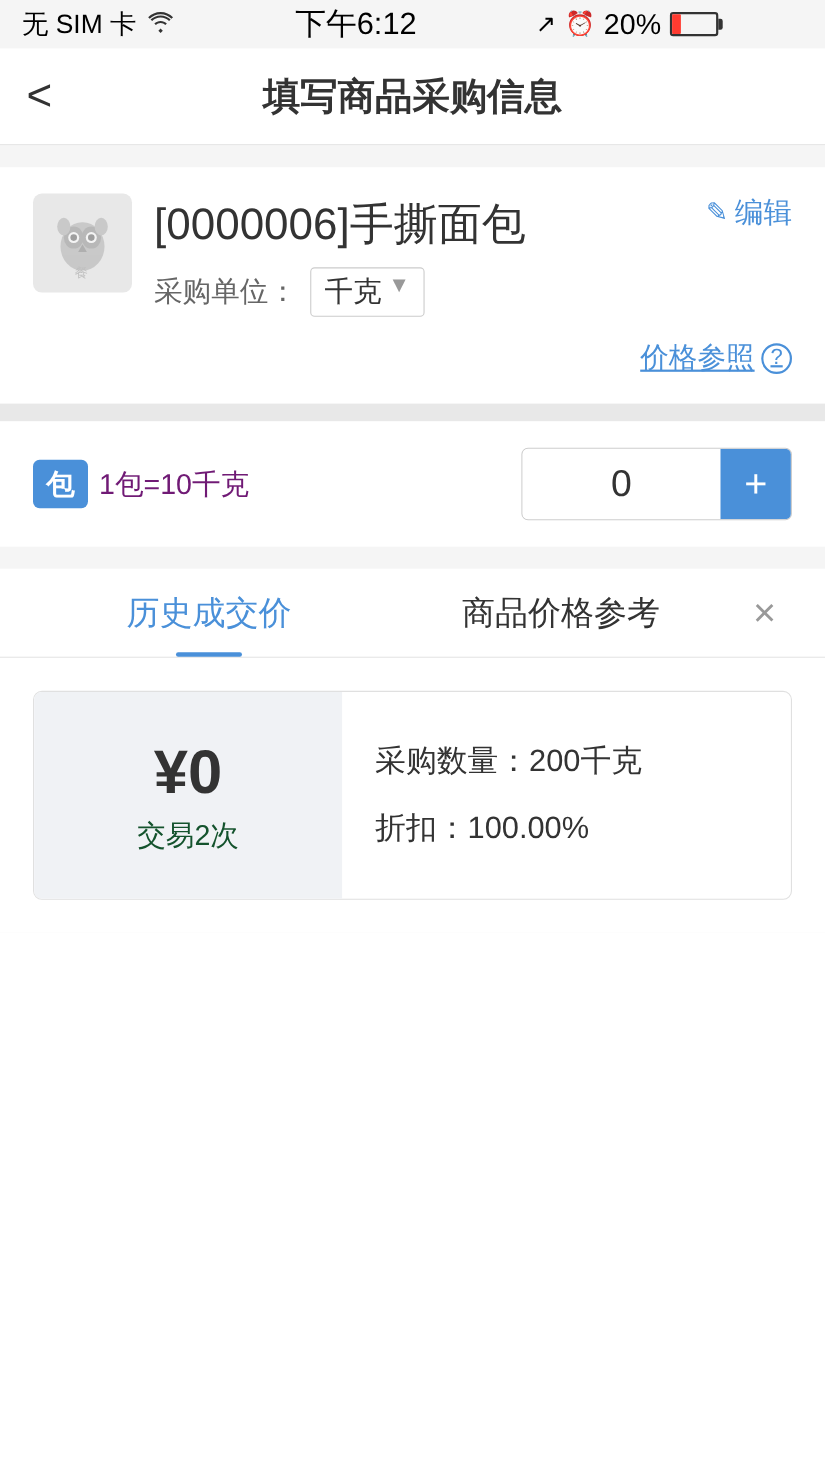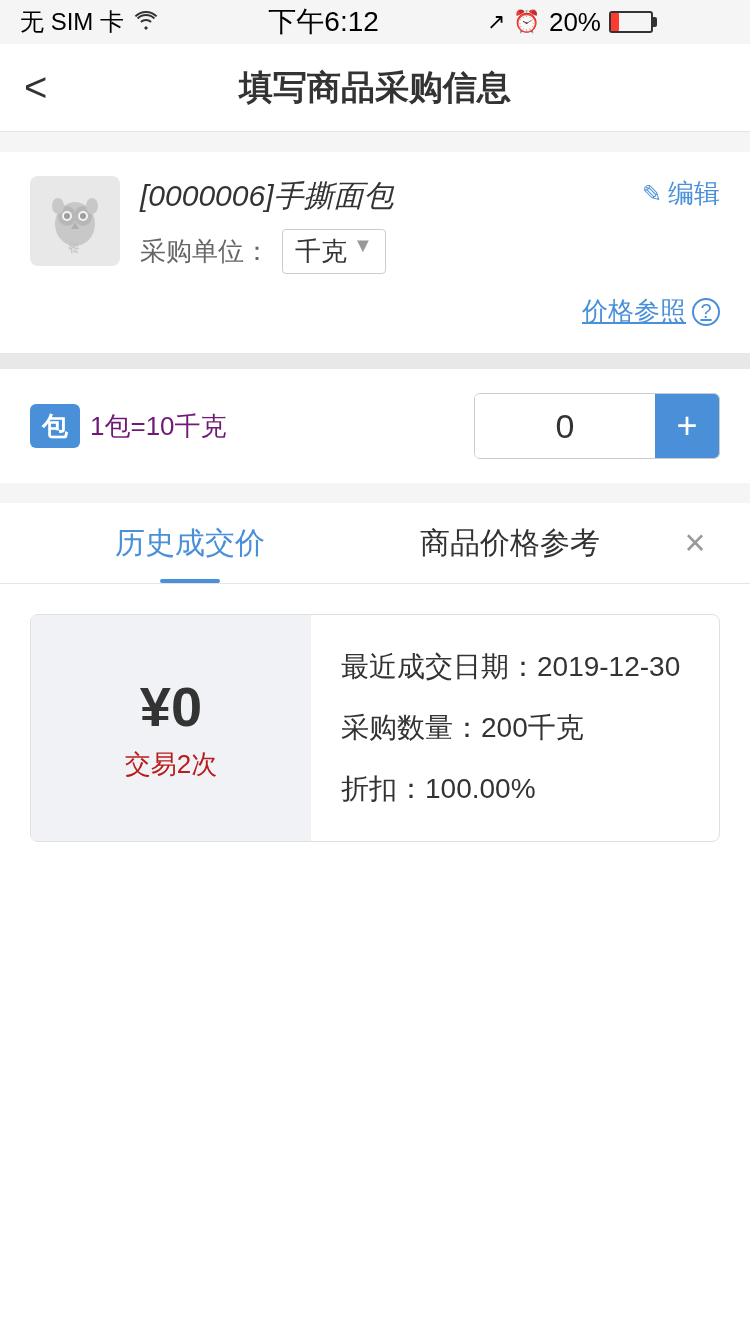--- a/index.html
+++ b/index.html
@@ -122,25 +122,24 @@
     }
     .owl-icon {
       width: 70px;
       height: 70px;
       opacity: 0.5;
     }
     .product-info {
       flex: 1;
     }
     .product-name {
-      font-size: 30px;
+      font-size: 40px;
       font-weight: 500;
       color: #333;
       margin-bottom: 12px;
-      font-style: italic;
     }
     .product-unit-row {
       display: flex;
       align-items: center;
       gap: 12px;
       margin-top: 8px;
     }
     .unit-label {
       font-size: 26px;
       color: #666;
@@ -323,21 +322,21 @@
       justify-content: center;
       padding: 40px 20px;
     }
     .transaction-price {
       font-size: 56px;
       font-weight: 600;
       color: #333;
     }
     .transaction-count {
       font-size: 26px;
-      color: #b91c1c;
+      color: #14532d;
       margin-top: 8px;
     }
     .transaction-right {
       flex: 1;
       padding: 30px 30px;
       display: flex;
       flex-direction: column;
       gap: 16px;
       justify-content: center;
     }
@@ -458,23 +457,20 @@
   <div class="transaction-section">
     <div class="transaction-card">
       <div class="transaction-left">
         <div class="transaction-price">
           <span>¥</span><span>0</span>
         </div>
         <div class="transaction-count">交易2次</div>
       </div>
       <div class="transaction-right">
         <div class="transaction-detail">
-          <span>最近成交日期：</span><span>2019-12-30</span>
-        </div>
-        <div class="transaction-detail">
           <span>采购数量：</span><span>200千克</span>
         </div>
         <div class="transaction-detail">
           <span>折扣：</span><span>100.00%</span>
         </div>
       </div>
     </div>
   </div>
 </div>
 

